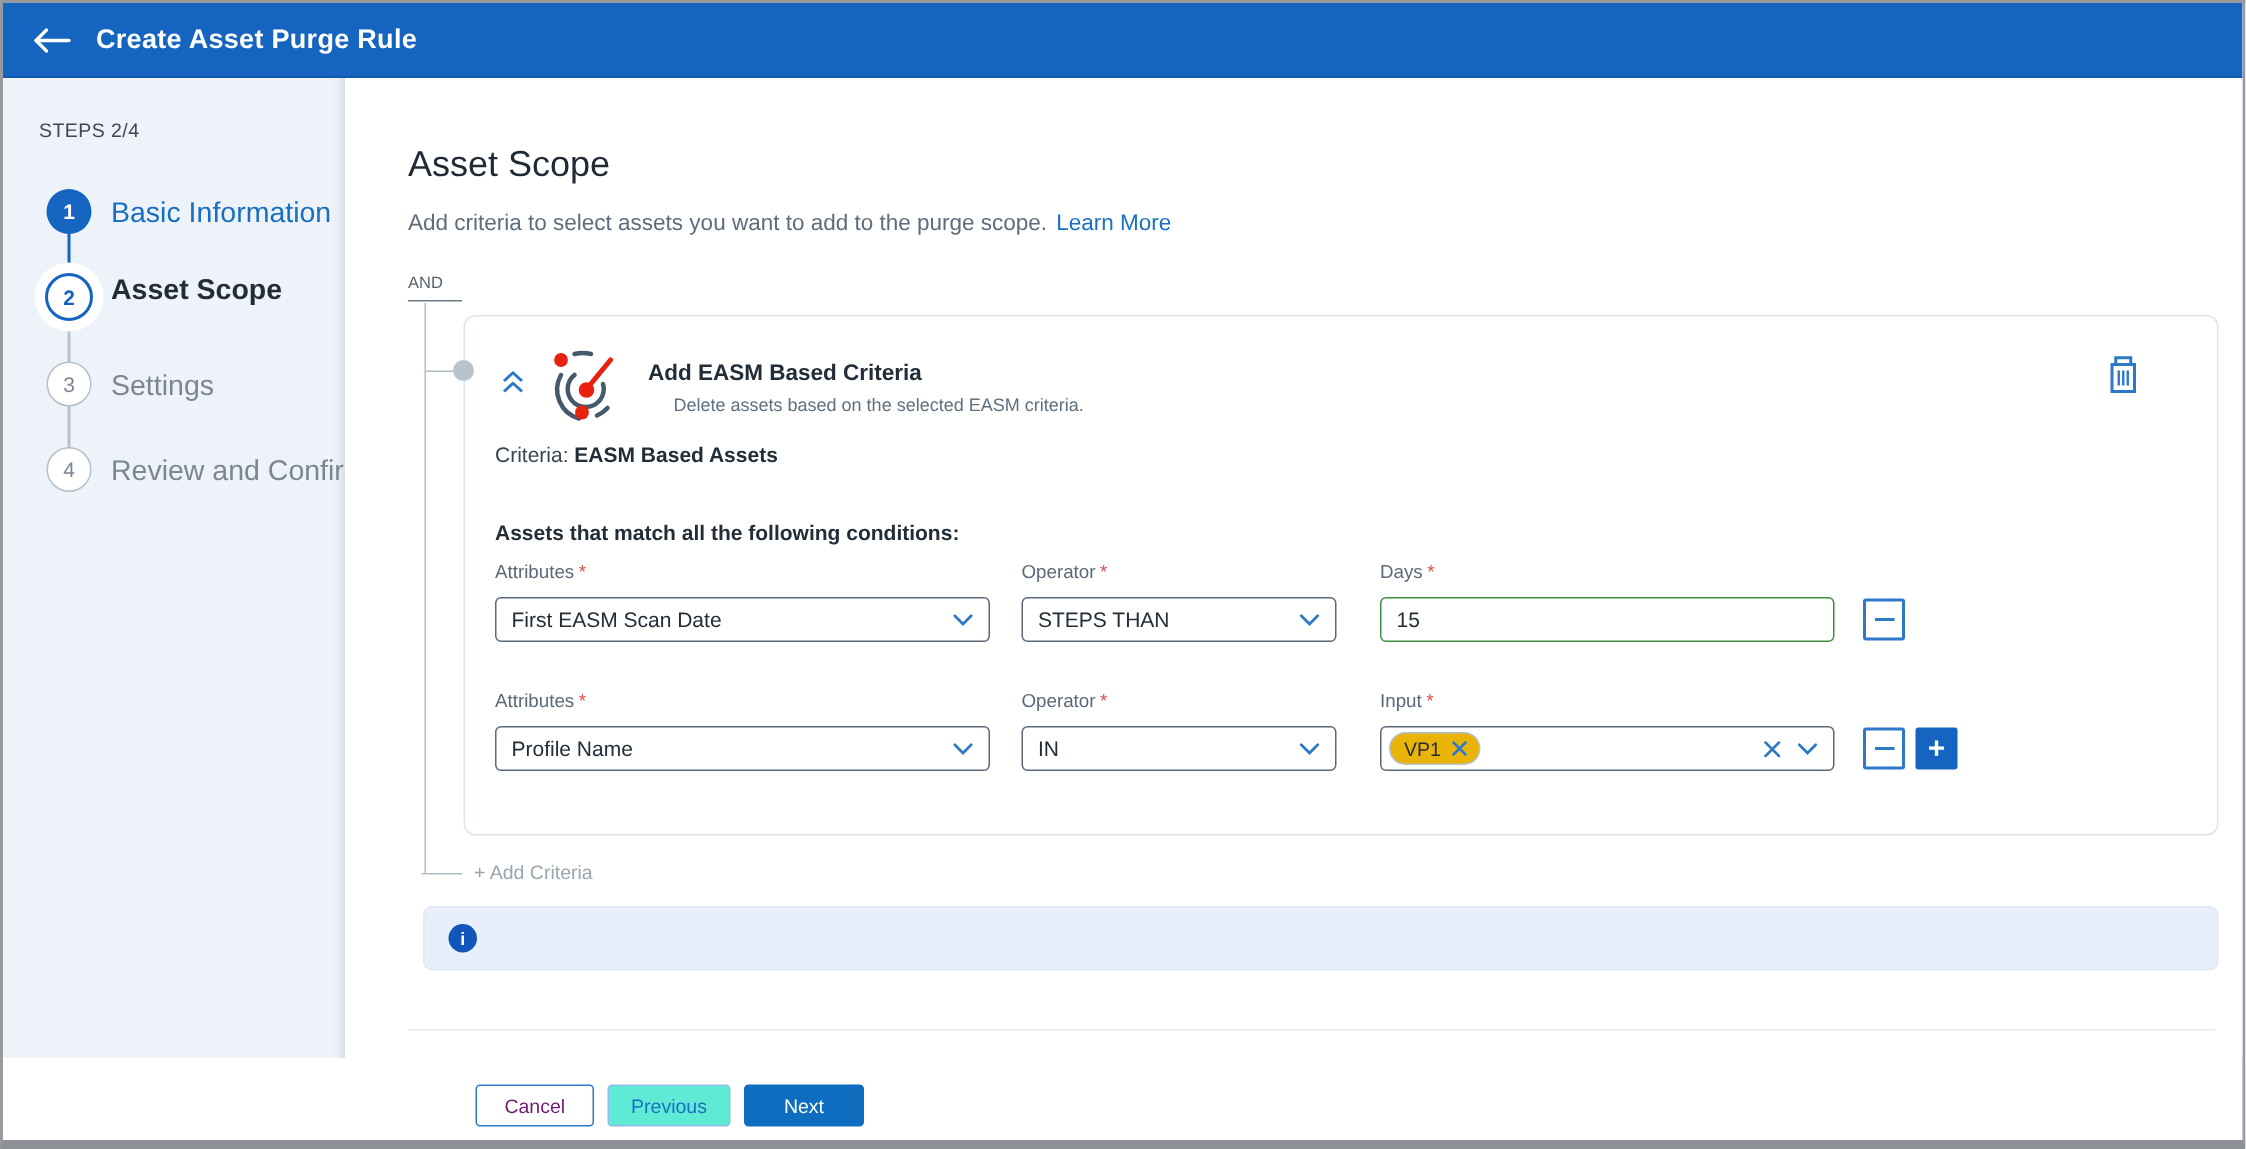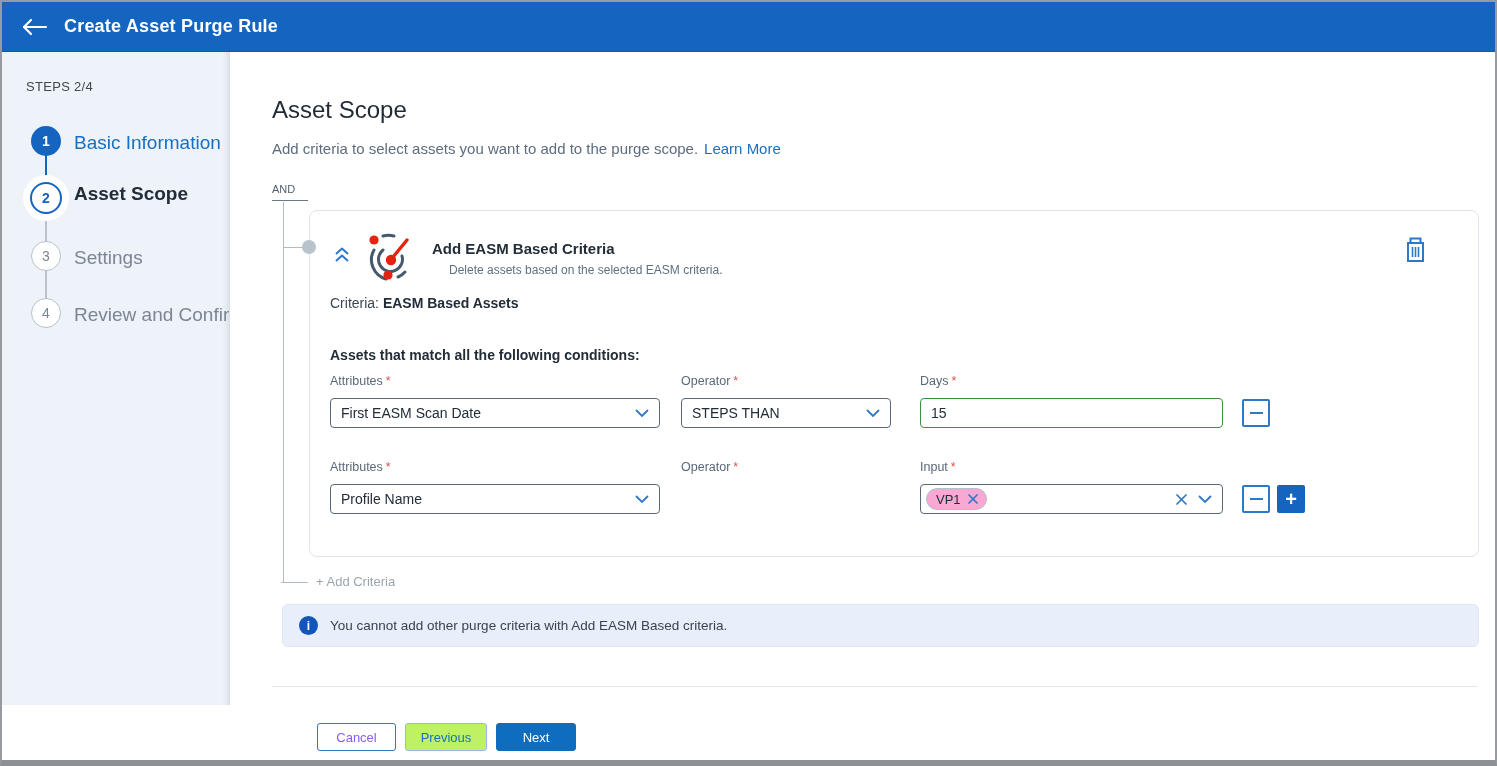--- a/index.html
+++ b/index.html
@@ -90,21 +90,21 @@
   .c1 { left:20px; width:330px; }
   .c2 { left:371px; width:210px; }
   .c3 { left:610px; width:303px; }
   .r1-label { top:163px; }
   .r1-fld { top:187px; }
   .r2-label { top:249px; }
   .r2-fld { top:273px; }
 
   .tag {
     display:flex; align-items:center; gap:6px; height:22px; padding:0 7px 0 9px;
-    border:1px solid #b3c0cd; border-radius:12px; font-size:13px; color:#222d38; background:#f9a8d4;
+    border:1px solid #b3c0cd; border-radius:12px; font-size:13px; color:#222d38; background:#eab308;
   }
   .sel-icons { margin-left:auto; display:flex; align-items:center; gap:10px; }
 
   .row-btn {
     position:absolute; width:28px; height:28px; border-radius:2px; cursor:pointer;
     display:flex; align-items:center; justify-content:center; background:#ffffff;
     border:2px solid #2e79c7;
   }
   .row-btn .minus-g { width:13px; height:2px; background:#2e79c7; }
   .row-btn.plus { background:#1464c0; border:2px solid #1464c0; color:#ffffff; font-size:20px; font-weight:bold; line-height:1; }
@@ -120,22 +120,22 @@
     display:flex; align-items:center; padding:0 16px; gap:12px;
   }
   .info-icon {
     width:19px; height:19px; border-radius:50%; background:#1356bb; color:#ffffff;
     font-size:12px; font-weight:bold; display:flex; align-items:center; justify-content:center; flex:0 0 19px;
   }
   .info-text { font-size:13.5px; color:#39434e; }
 
   .footer-divider { position:absolute; left:42px; top:634px; width:1205px; border-top:1px solid #e4e7eb; }
   .btn { position:absolute; top:671px; height:28px; border-radius:3px; font-size:13px; font-family:"Liberation Sans", sans-serif; cursor:pointer; display:flex; align-items:center; justify-content:center; }
-  .btn-cancel { left:87px; width:79px; background:#ffffff; border:1px solid #2e79c7; color:#8b5cf6; }
-  .btn-previous { left:175px; width:82px; background:#bef264; border:1px solid #96b9e6; color:#1a6fc4; }
+  .btn-cancel { left:87px; width:79px; background:#ffffff; border:1px solid #2e79c7; color:#701a75; }
+  .btn-previous { left:175px; width:82px; background:#5eead4; border:1px solid #96b9e6; color:#1a6fc4; }
   .btn-next { left:266px; width:80px; background:#0e6dbe; border:1px solid #0e6dbe; color:#ffffff; }
 </style>
 </head>
 <body>
 
 <div class="window">
 
   <header class="app-header">
     <span class="back-btn">
       <svg width="28" height="18" viewBox="0 0 28 18">
@@ -273,20 +273,28 @@
         </div>
 
         <div class="fld c1 r2-fld">
           <span>Profile Name</span>
           <span class="chev">
             <svg width="14" height="9" viewBox="0 0 14 9">
                 <polyline points="1.5,1.5 7,7 12.5,1.5" fill="none" stroke="#2e79c7" stroke-width="1.8" stroke-linecap="round"></polyline>
               </svg>
           </span>
         </div>
+        <div class="fld c2 r2-fld">
+          <span>IN</span>
+          <span class="chev">
+            <svg width="14" height="9" viewBox="0 0 14 9">
+                <polyline points="1.5,1.5 7,7 12.5,1.5" fill="none" stroke="#2e79c7" stroke-width="1.8" stroke-linecap="round"></polyline>
+              </svg>
+          </span>
+        </div>
         <div class="fld c3 r2-fld" style="padding:0 10px 0 5px;">
           <span class="tag">
             <span>VP1</span>
             <svg width="12" height="12" viewBox="0 0 12 12">
                 <line x1="2" y1="2" x2="10" y2="10" stroke="#2e79c7" stroke-width="1.7" stroke-linecap="round"></line>
                 <line x1="10" y1="2" x2="2" y2="10" stroke="#2e79c7" stroke-width="1.7" stroke-linecap="round"></line>
               </svg>
           </span>
           <span class="sel-icons">
             <svg width="13" height="13" viewBox="0 0 13 13">
@@ -301,21 +309,20 @@
         <div class="row-btn b-minus r2-btn">
             <span class="minus-g"></span>
           </div>
         <div class="row-btn plus b-plus r2-btn">
             <span>+</span>
           </div>
       </section>
 
       <div class="info-banner">
         <span class="info-icon">i</span>
-        <span class="info-text">You cannot add other purge criteria with Add EASM Based criteria.</span>
       </div>
 
       <div class="footer-divider"></div>
 
       <button class="btn btn-cancel">Cancel</button>
       <button class="btn btn-previous">Previous</button>
       <button class="btn btn-next">Next</button>
     </main>
   </div>
 </div>

